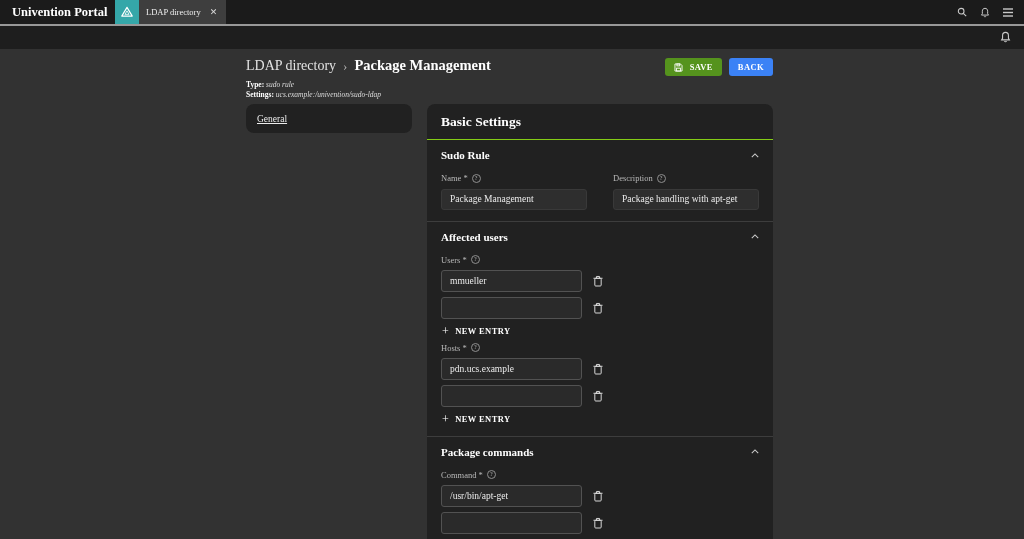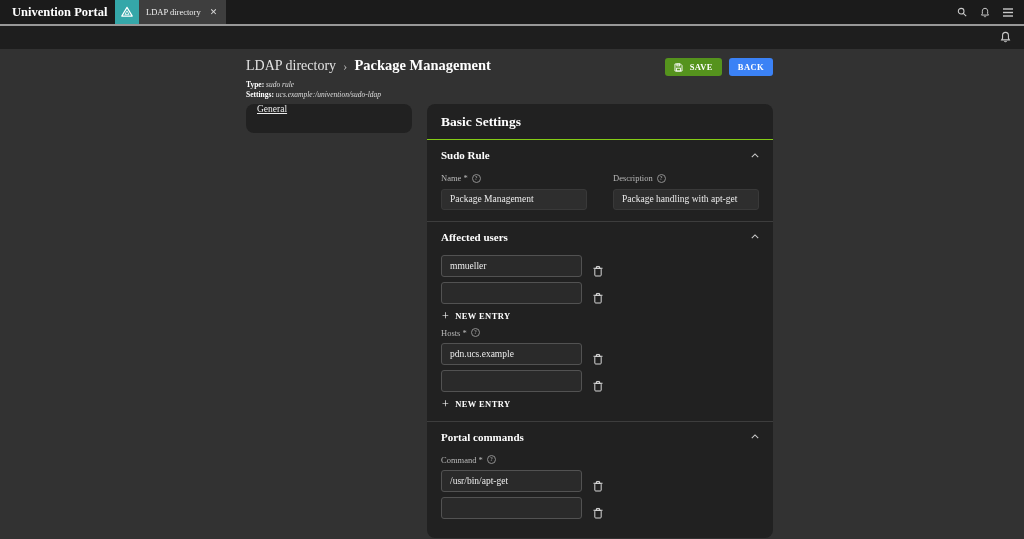--- a/index.html
+++ b/index.html
@@ -37,42 +37,42 @@
   .meta-label { font-weight:bold; color:#fff; }
   .meta-value { font-style:italic; color:#dcdcdc; }
   .actions { position:absolute; right:0; top:1px; display:flex; gap:7px; }
   .btn { height:18px; border:none; border-radius:3px; font-family:inherit; font-size:8.5px; font-weight:bold;
          letter-spacing:.4px; color:#fff; display:flex; align-items:center; padding:0 9px; cursor:pointer; }
   .btn-save { background:#55931d; gap:7px; }
   .btn-back { background:#3b82f6; }
 
   
   .nav-card { position:absolute; left:246px; top:55px; width:166px; height:29px; background:#212121; border-radius:8px;
-              display:flex; padding:0 11px; }
+              display:flex; align-items:center; padding:0 11px; }
   .nav-tab { font-size:9.5px; color:#ececec; text-decoration:underline; cursor:pointer; }
 
   
   .panel { position:absolute; left:427px; top:55px; width:346px; background:#212121; border-radius:8px; }
   .panel-header { padding:10px 14px 9px; font-size:13.5px; font-weight:bold; color:#fff; border-bottom:1px solid #84cc16; }
   .section { padding:9px 14px 11px; border-bottom:1px solid #3d3d3d; }
   .section:last-child { border-bottom:none; padding-bottom:14px; }
   .section-head { display:flex; justify-content:space-between; align-items:center; cursor:pointer; margin-bottom:12px; }
   .section-title { font-size:11px; font-weight:bold; color:#fff; }
 
   .flabel { display:flex; align-items:center; gap:4px; font-size:8.5px; color:#b8b8b8; margin-bottom:5px; }
   .help { width:9px; height:9px; border:1px solid #8f8f8f; border-radius:50%; font-size:6px; line-height:7px;
           text-align:center; color:#b8b8b8; cursor:pointer; flex:0 0 auto; }
 
   .fields-2col { display:grid; grid-template-columns:1fr 1fr; column-gap:26px; }
   .text-input { width:100%; height:21px; background:#2e2e2e; border:1px solid #393939; border-radius:3px;
                 color:#ececec; font-size:9.5px; padding:0 8px; font-family:inherit; outline:none; }
 
   .group { margin-top:2px; }
   .group + .group { margin-top:7px; }
-  .entry-row { display:flex; align-items:flex-end; gap:11px; margin-bottom:5px; }
+  .entry-row { display:flex; align-items:center; gap:11px; margin-bottom:5px; }
   .entry-input { width:141px; height:22px; background:#2a2a2a; border:1px solid #525252; border-radius:3px;
                  color:#ececec; font-size:9.5px; padding:0 8px; font-family:inherit; outline:none; }
   .trash-btn { background:none; border:none; cursor:pointer; padding:0; display:flex; }
   .new-entry { display:flex; align-items:center; gap:6px; background:none; border:none; cursor:pointer;
                color:#fff; font-size:8.5px; font-weight:bold; letter-spacing:.4px; font-family:inherit;
                margin:7px 0 1px 1px; }
   .plus { font-size:12px; font-weight:normal; line-height:10px; color:#fff; }
 </style>
 </head>
 <body>
@@ -194,20 +194,24 @@
 
       <div class="section">
         <div class="section-head">
           <span class="section-title">Affected users</span>
           <svg width="8" height="5" viewBox="0 0 10 6" fill="none" stroke="#cccccc" stroke-width="1.3">
               <polyline points="1,5 5,1 9,5"></polyline>
             </svg>
         </div>
 
         <div class="group">
+          <div class="flabel">
+            <span>Users *</span>
+            <span class="help">?</span>
+          </div>
           <div class="entry-row">
             <input class="entry-input" type="text" value="mmueller" style="">
             <button class="trash-btn">
               <svg width="10" height="12" viewBox="0 0 11 13" fill="none" stroke="#d8d8d8" stroke-width="1.1">
                 <rect x="2" y="3.5" width="7" height="8.5" rx="1"></rect>
                   <line x1="0.5" y1="3.5" x2="10.5" y2="3.5"></line>
                   <path d="M3.8 3.5 V1.5 H7.2 V3.5"></path>
               </svg>
             </button>
           </div>
@@ -254,21 +258,21 @@
           </div>
           <button class="new-entry">
             <span class="plus">+</span>
             <span>NEW ENTRY</span>
           </button>
         </div>
       </div>
 
       <div class="section">
         <div class="section-head">
-          <span class="section-title">Portal commands</span>
+          <span class="section-title">Package commands</span>
           <svg width="8" height="5" viewBox="0 0 10 6" fill="none" stroke="#cccccc" stroke-width="1.3">
               <polyline points="1,5 5,1 9,5"></polyline>
             </svg>
         </div>
 
         <div class="group">
           <div class="flabel">
             <span>Command *</span>
             <span class="help">?</span>
           </div>

